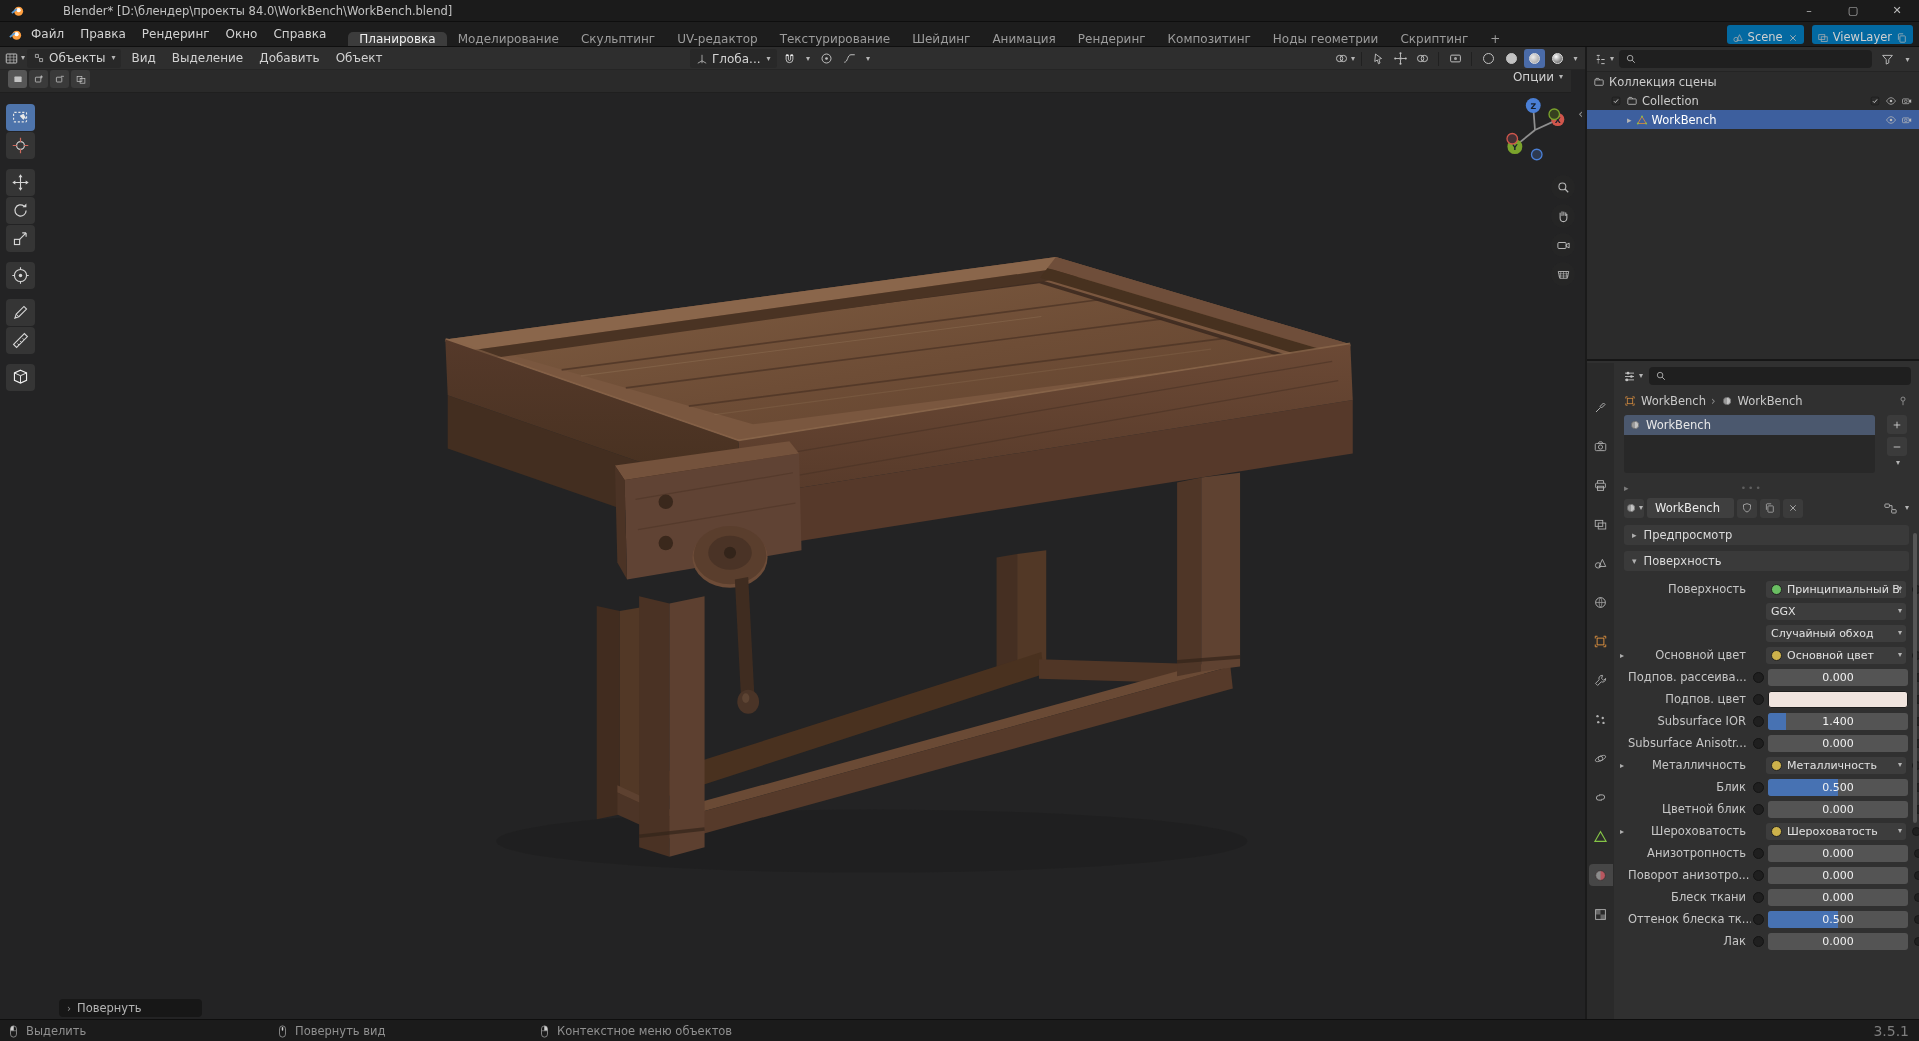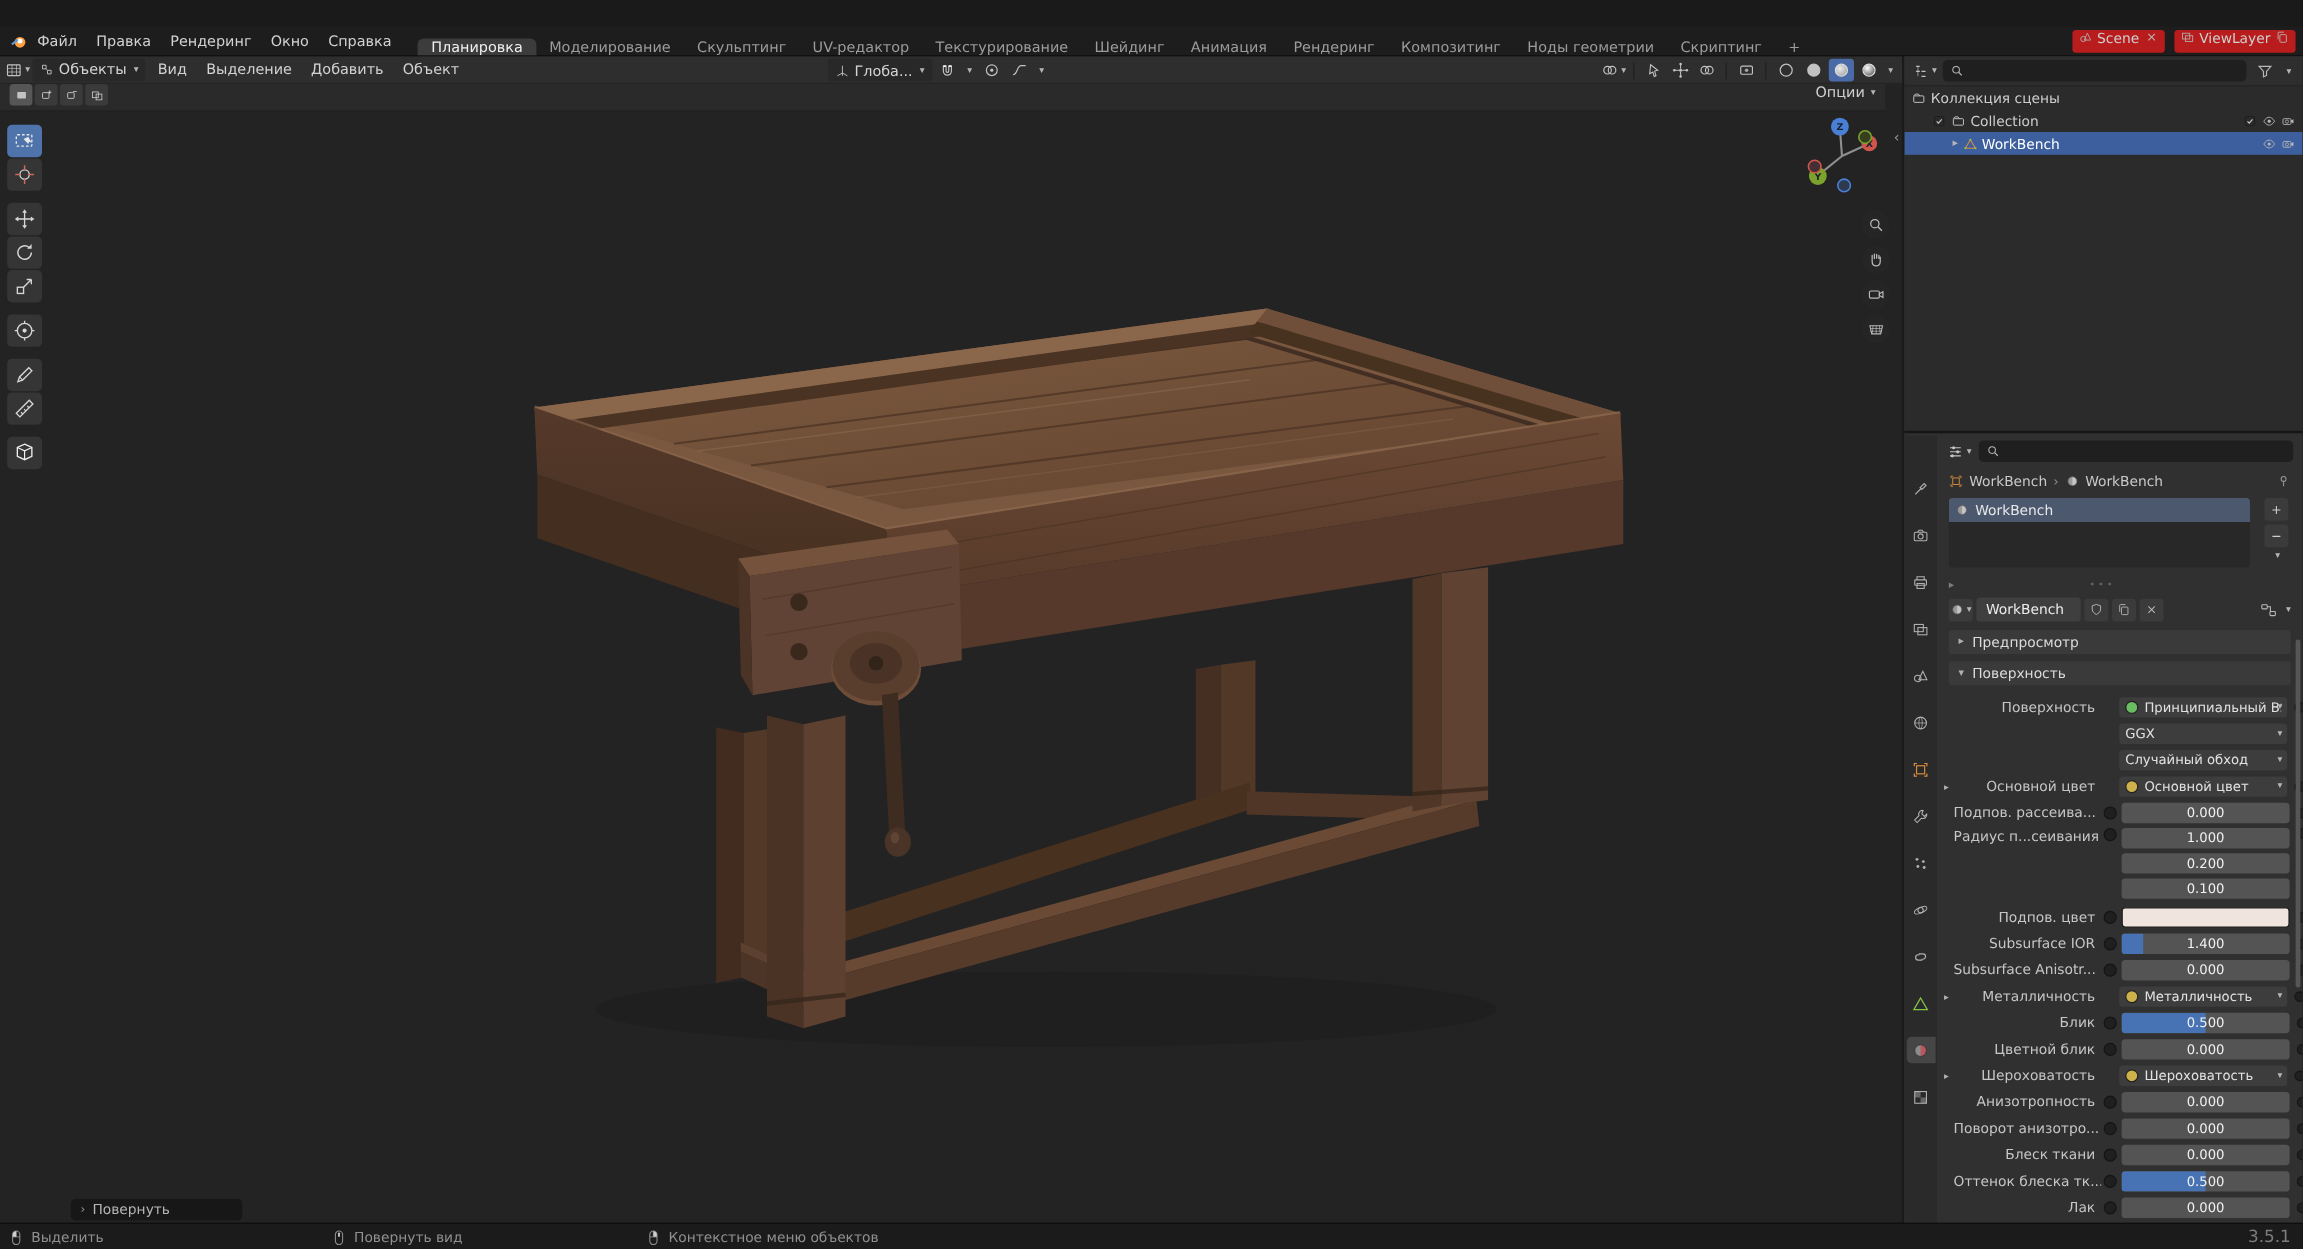--- a/index.html
+++ b/index.html
@@ -14,21 +14,21 @@
   .tb-title{margin-left:38px;font-size:11.5px;color:#c3c3c3;white-space:nowrap}
   .tb-spacer{flex:1}
   .wbtn{width:44px;height:21px;display:flex;align-items:center;justify-content:center;color:#bdbdbd;font-size:11px}
   
   .menubar{position:absolute;left:0;top:22px;width:100%;height:25px;background:#1d1d1d;display:flex;align-items:center;border-bottom:1px solid #0f0f0f;box-sizing:border-box}
   .menu-item{padding:3px 8px;color:#d2d2d2;border-radius:3px;white-space:nowrap}
   .ws-tabs{display:flex;margin-left:14px;height:100%;align-items:flex-end}
   .ws-tab{display:flex;align-items:center;padding:0 11px;color:#9c9c9c;border-radius:5px 5px 0 0;white-space:nowrap}
   .ws-tab.active{background:#3c3c3c;color:#f0f0f0}
   .top-right{position:absolute;right:6px;top:0;height:100%;display:flex;align-items:center;gap:8px}
-  .scn{display:flex;align-items:flex-start;gap:4px;background:#b91c1c;border-radius:3px;height:19px;padding:0 5px;font-size:11.5px;color:#cfcfcf}
+  .scn{display:flex;align-items:flex-end;gap:4px;background:#0369a1;border-radius:3px;height:19px;padding:0 5px;font-size:11.5px;color:#cfcfcf}
   
   .viewport{position:absolute;left:0;top:47px;width:1585px;height:972px;background:#232324;overflow:hidden}
   .vp-header{position:absolute;left:0;top:0;right:0;height:23px;background:#2e2e2e;display:flex;align-items:center;padding:0 4px;gap:2px;box-sizing:border-box;border-bottom:1px solid #252525;z-index:5}
   .hdr-dd{display:flex;align-items:center;gap:4px;background:#282828;border-radius:3px;height:19px;padding:0 6px;white-space:nowrap}
   .hdr-btn{display:flex;align-items:center;justify-content:center;height:19px;min-width:20px;border-radius:3px;color:#c2c2c2}
   .hdr-btn.narrow{min-width:11px;font-size:8px;color:#b5b5b5}
   .vp-mid{position:absolute;left:690px;top:2px;display:flex;align-items:center;gap:3px}
   .vp-right{position:absolute;right:4px;top:2px;display:flex;align-items:center;gap:2px}
   .sep{width:1px;height:14px;background:#202020;margin:0 4px}
   .sph{width:11px;height:11px;border-radius:50%;border:1.5px solid #c2c2c2;box-sizing:border-box}
@@ -108,20 +108,34 @@
   
   .statusbar{position:absolute;left:0;top:1019px;width:100%;height:22px;background:#1b1b1b;border-top:1px solid #0e0e0e;box-sizing:border-box}
   .st-item{position:absolute;top:0;height:22px;display:flex;align-items:center;gap:5px;color:#909090;font-size:11.5px;white-space:nowrap}
   .st-ver{position:absolute;right:10px;top:0;height:22px;display:flex;align-items:center;color:#7d7d7d;font-size:14px}
 </style>
 </head>
 <body>
 
 <div id="app">
 
+  <div class="titlebar">
+    <span class="ic" style="margin-left:10px">
+        <svg viewBox="0 0 20 20">
+          <circle cx="11.5" cy="11" r="6" fill="#ff9f3f"></circle>
+          <circle cx="11.5" cy="9.6" r="2.8" fill="#fff"></circle>
+          <path d="M2.5 13.5l6.5-5.5" stroke="#5b9ad4" stroke-width="2.4" fill="none"></path>
+        </svg>
+      </span>
+    <span class="tb-title">Blender* [D:\блендер\проекты 84.0\WorkBench\WorkBench.blend]</span>
+    <span class="tb-spacer"></span>
+    <span class="wbtn">–</span>
+    <span class="wbtn">▢</span>
+    <span class="wbtn">✕</span>
+  </div>
 
   <div class="menubar">
     <span class="ic" style="margin-left:8px">
         <svg viewBox="0 0 20 20">
           <circle cx="11.5" cy="11" r="6" fill="#ff9f3f"></circle>
           <circle cx="11.5" cy="9.6" r="2.8" fill="#fff"></circle>
           <path d="M2.5 13.5l6.5-5.5" stroke="#5b9ad4" stroke-width="2.4" fill="none"></path>
         </svg>
       </span>
     <span id="menus" style="display:flex">
@@ -966,37 +980,20 @@
             </div>
             <div class="prow">
               <span class="pexp"></span>
               <span class="plabel">Подпов. рассеива...</span>
               <span class="psock vis"></span>
               <div class="wfield">
                 <span class="wval">0.000</span>
               </div>
               <span class="deco vis"></span>
             </div>
-            <div class="prow tall">
-              <span class="pexp"></span>
-              <span class="plabel">Радиус п...сеивания</span>
-              <span class="psock vis"></span>
-              <div class="vstack">
-                <div class="wfield">
-                  <span class="wval">1.000</span>
-                </div>
-                <div class="wfield">
-                  <span class="wval">0.200</span>
-                </div>
-                <div class="wfield">
-                  <span class="wval">0.100</span>
-                </div>
-              </div>
-              <span class="deco vis"></span>
-            </div>
             <div class="prow">
               <span class="pexp"></span>
               <span class="plabel">Подпов. цвет</span>
               <span class="psock vis"></span>
               <div class="wcolor" style="background: rgb(240, 228, 222);"></div>
               <span class="deco vis"></span>
             </div>
             <div class="prow">
               <span class="pexp"></span>
               <span class="plabel">Subsurface IOR</span>

